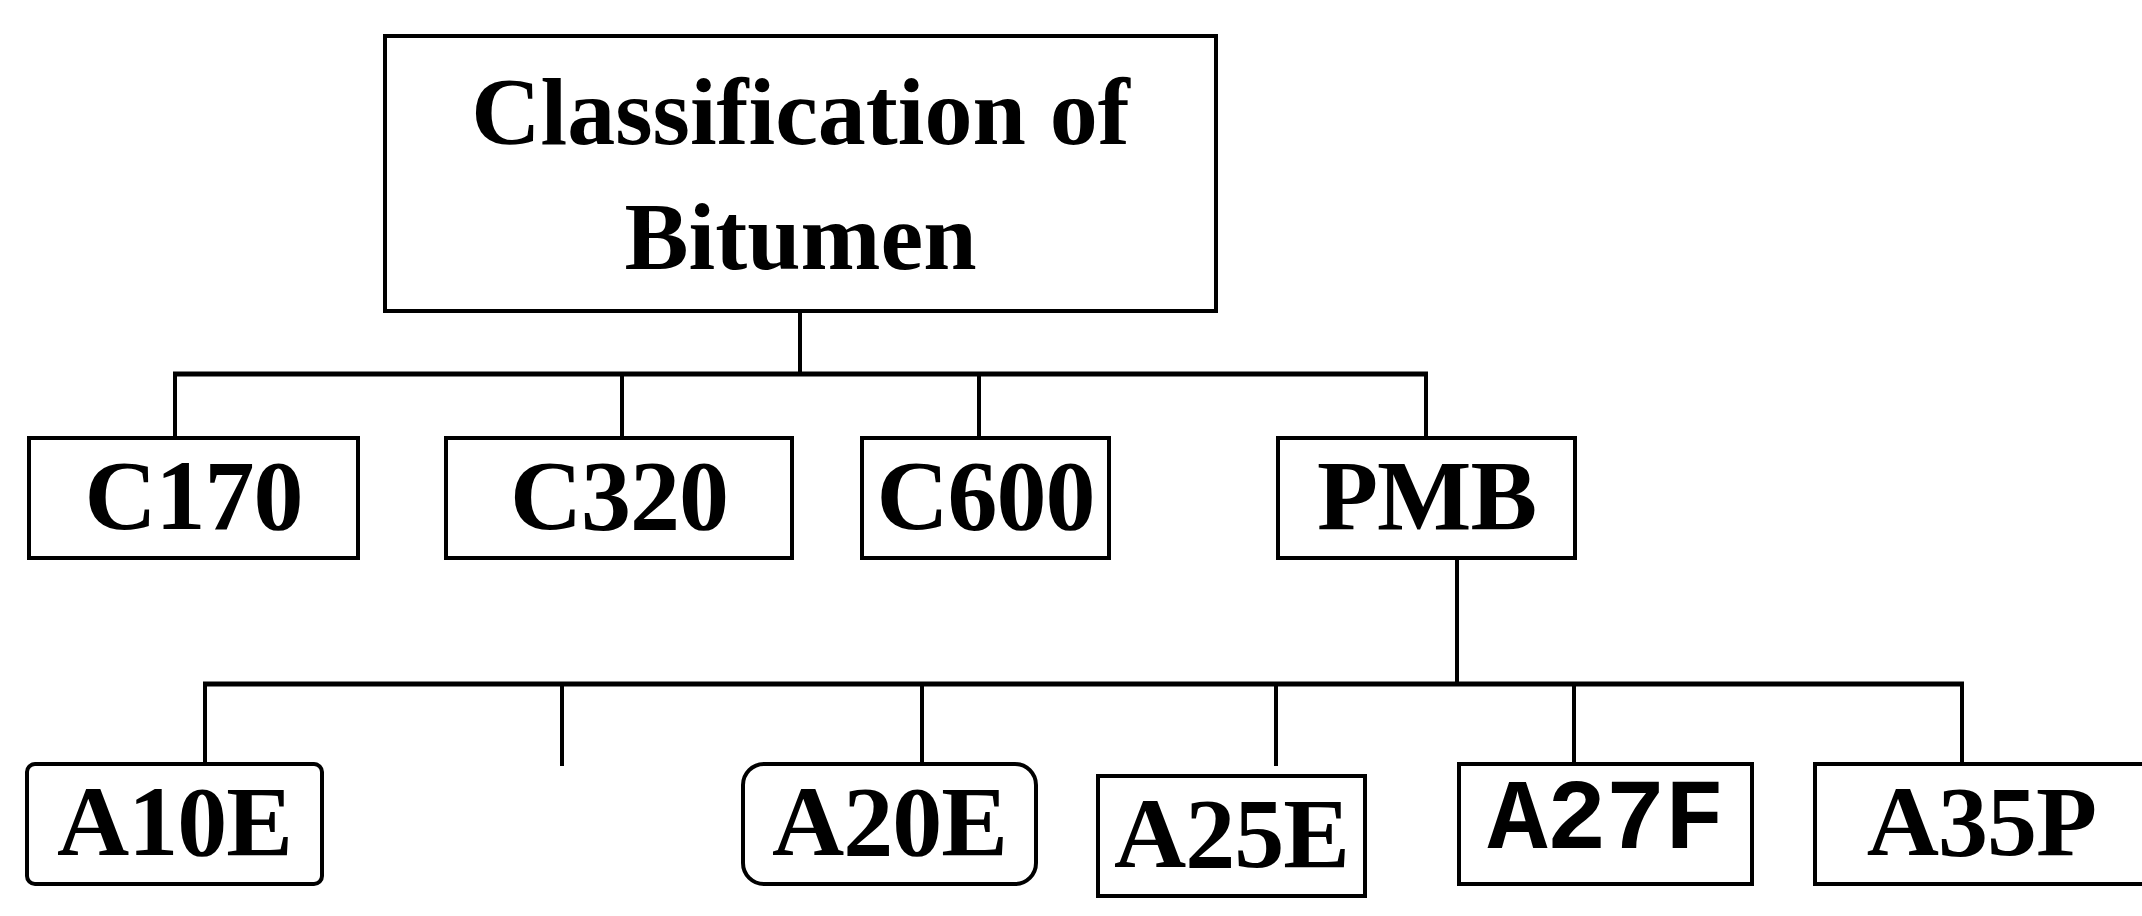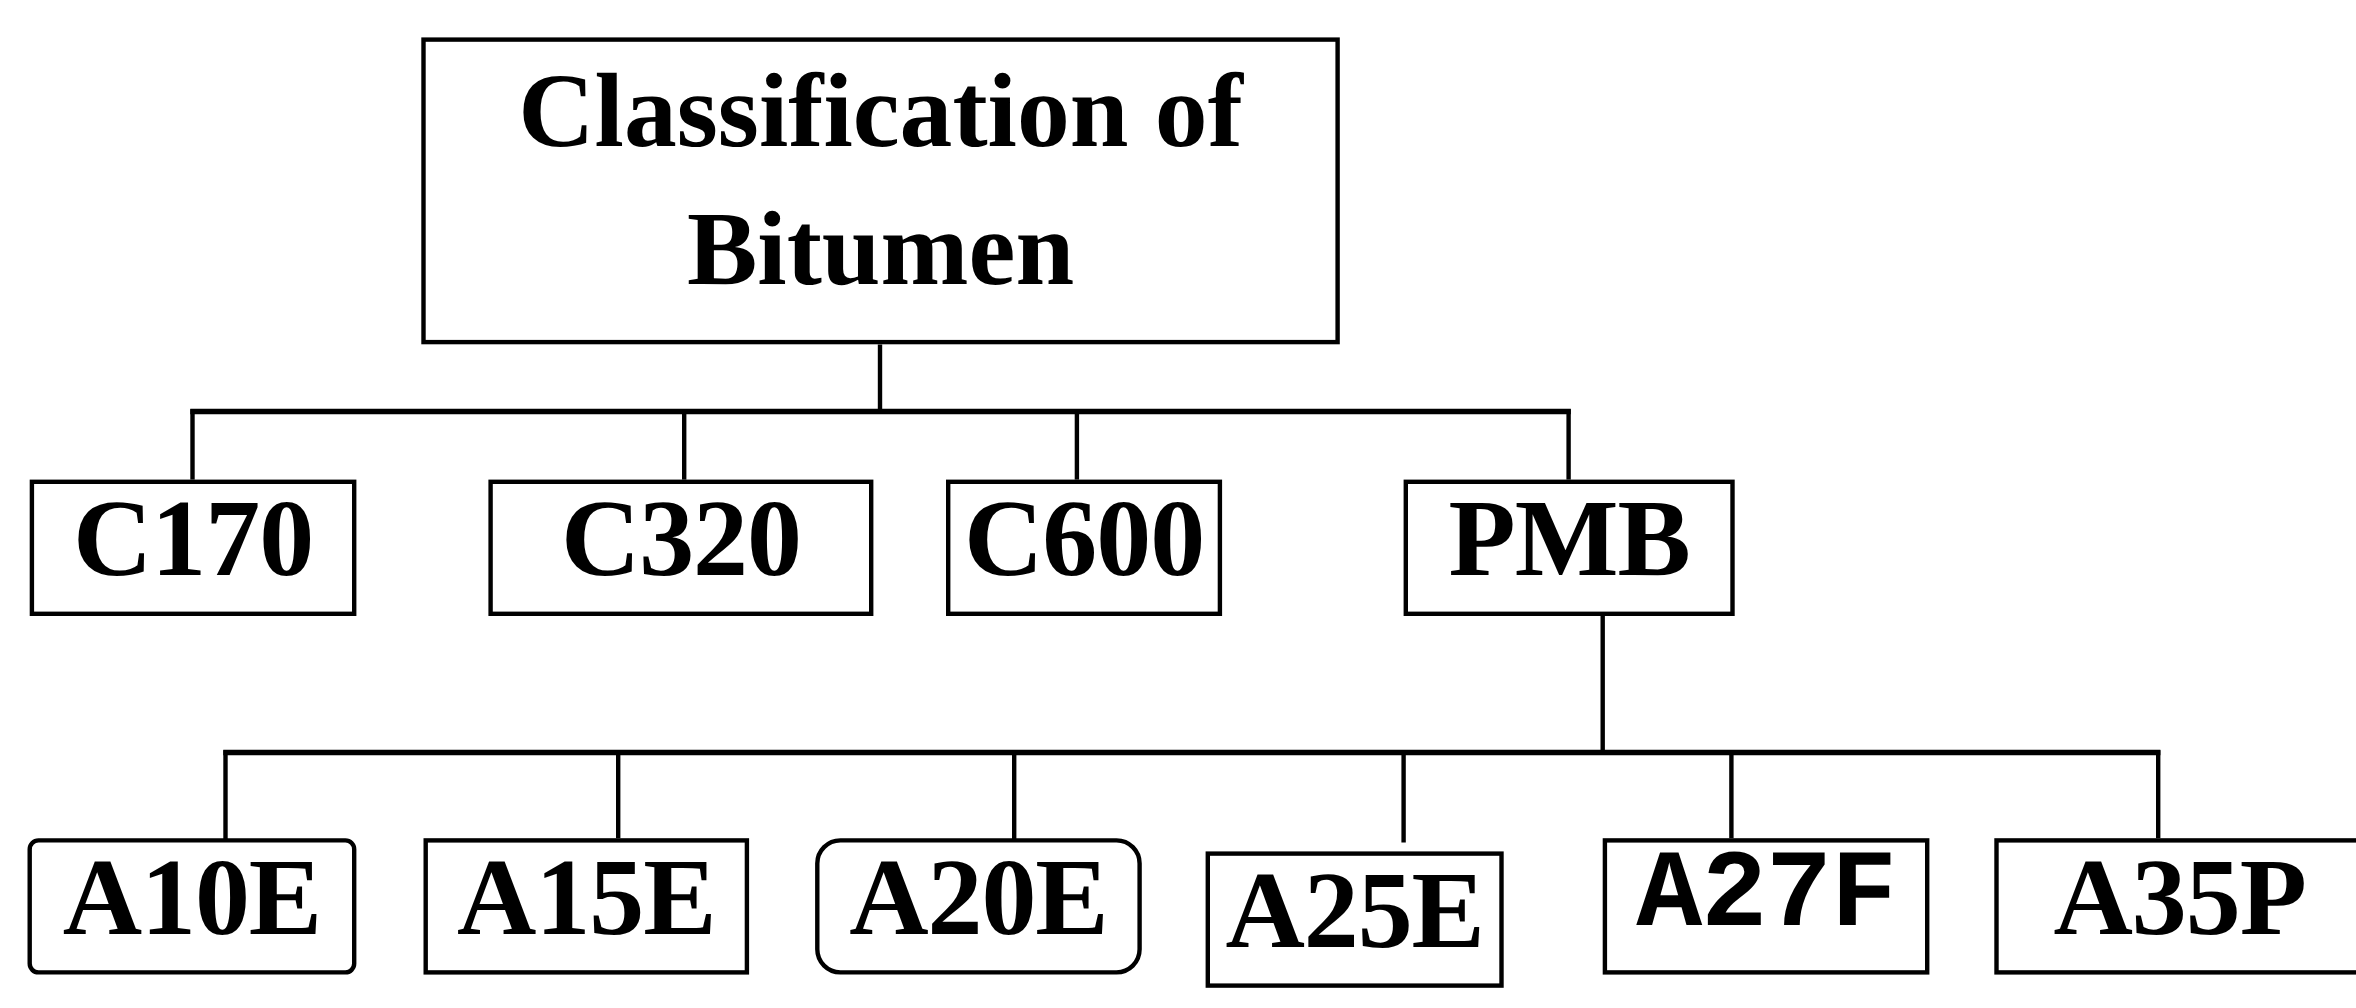--- a/index.html
+++ b/index.html
@@ -20,21 +20,21 @@
     left: 0;
     top: 0;
   }
   .node {
     position: absolute;
     box-sizing: border-box;
     border: 4px solid #000000;
     background: #ffffff;
     color: #000000;
     display: flex;
-    align-items: flex-start;
+    align-items: center;
     justify-content: center;
     text-align: center;
     font-weight: 700;
   }
   .node-root {
     left: 383px;
     top: 34px;
     width: 835px;
     height: 279px;
     font-size: 96px;
@@ -42,21 +42,21 @@
     padding: 0 30px;
   }
   .node-leaf {
     height: 124px;
     font-size: 100px;
     line-height: 100px;
     letter-spacing: -1px;
     padding-bottom: 4px;
   }
   
-  .node-c170 { left: 27px;   top: 436px; width: 297px; }
+  .node-c170 { left: 27px;   top: 436px; width: 333px; }
   .node-c320 { left: 444px;  top: 436px; width: 350px; }
   .node-c600 { left: 860px;  top: 436px; width: 251px; }
   .node-pmb  { left: 1276px; top: 436px; width: 301px; }
   
   .node-a10e { left: 25px;   top: 762px; width: 299px; border-radius: 10px; }
   .node-a15e { left: 385px;  top: 762px; width: 296px; }
   .node-a20e { left: 741px;  top: 762px; width: 297px; border-radius: 23px; }
   .node-a25e { left: 1096px; top: 762px; width: 271px; margin-top: 12px; }
   .node-a27f { left: 1457px; top: 762px; width: 297px; font-family: Liberation Mono, monospace; }
   .node-a35p { left: 1813px; top: 762px; width: 337px; }
@@ -100,23 +100,20 @@
   <div class="node node-leaf node-c600">
     <span>C600</span>
   </div>
   <div class="node node-leaf node-pmb">
     <span>PMB</span>
   </div>
 
   <div class="node node-leaf node-a10e">
     <span>A10E</span>
   </div>
-  <div class="node node-leaf node-a15e">
-    <span>A15E</span>
-  </div>
   <div class="node node-leaf node-a20e">
     <span>A20E</span>
   </div>
   <div class="node node-leaf node-a25e">
     <span>A25E</span>
   </div>
   <div class="node node-leaf node-a27f">
     <span>A27F</span>
   </div>
   <div class="node node-leaf node-a35p">

